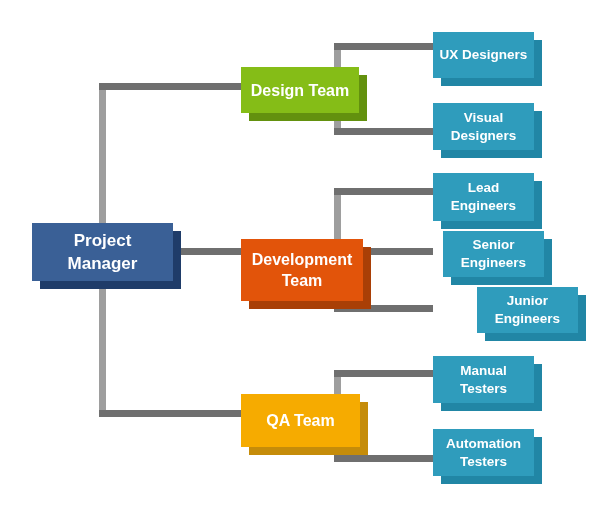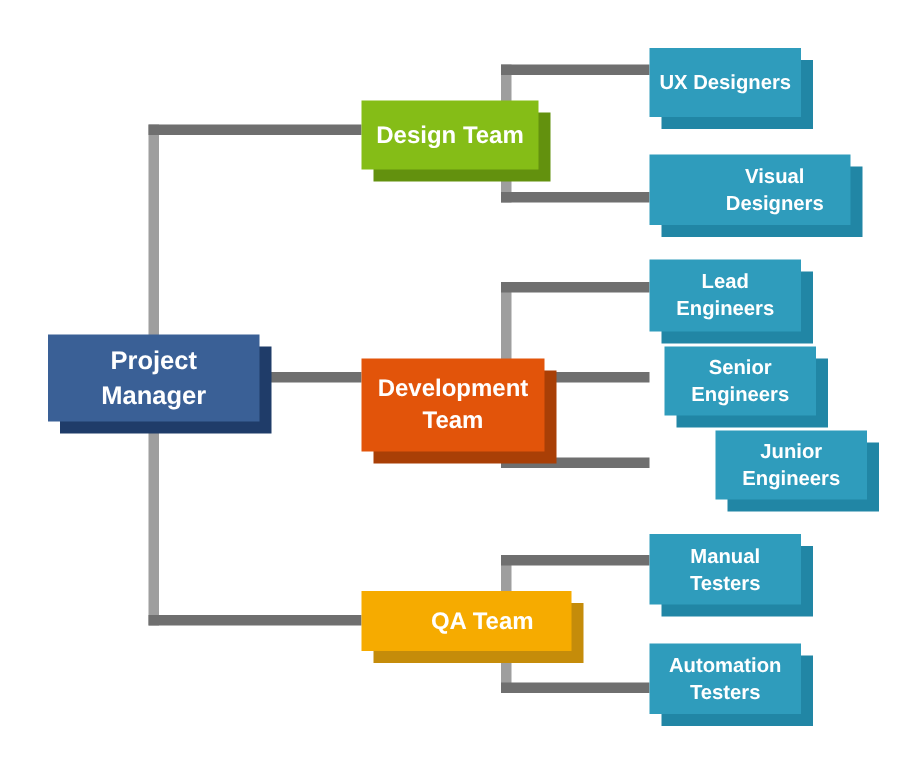--- a/index.html
+++ b/index.html
@@ -47,33 +47,32 @@
     background: var(--design-bg, #85bd17);
     box-shadow: 8px 8px 0 0 var(--design-shadow, #63910e);
   }
   .team.dev {
     left: 241px; top: 218px; width: 122px; height: 62px;
     background: var(--dev-bg, #e2540a);
     box-shadow: 8px 8px 0 0 var(--dev-shadow, #a93f06);
     margin-top: 21px;
   }
   .team.qa {
-    left: 241px; top: 394px; width: 119px; height: 40px;
+    left: 241px; top: 394px; width: 119px; height: 53px;
     background: var(--qa-bg, #f6ab00);
     box-shadow: 8px 8px 0 0 var(--qa-shadow, #c58c0a);
-    padding-left: 21px;
   }
   .member {
     left: 433px; width: 101px; height: 46px;
     background: var(--member-bg, #2f9cbc);
     box-shadow: 8px 8px 0 0 var(--member-shadow, #2186a5);
     font-size: 13.5px; line-height: 18px;
   }
   .member.ux        { top: 32px;  }
-  .member.visual    { top: 103px; height: 47px; padding-left: 33px; }
+  .member.visual    { top: 103px; height: 47px; }
   .member.lead      { top: 173px; height: 48px; }
   .member.senior    { top: 231px; margin-left: 10px; }
   .member.junior    { top: 287px; margin-left: 44px; }
   .member.manual    { top: 356px; height: 47px; align-items: center; }
   .member.automation{ top: 429px; height: 47px; }
 
   
   .ln-trunk-v   { left: 99px;  top: 83px;  height: 334px; }
   .ln-h-design  { left: 99px;  top: 83px;  width: 142px; }
   .ln-h-dev     { left: 103px; top: 248px; width: 138px; }

